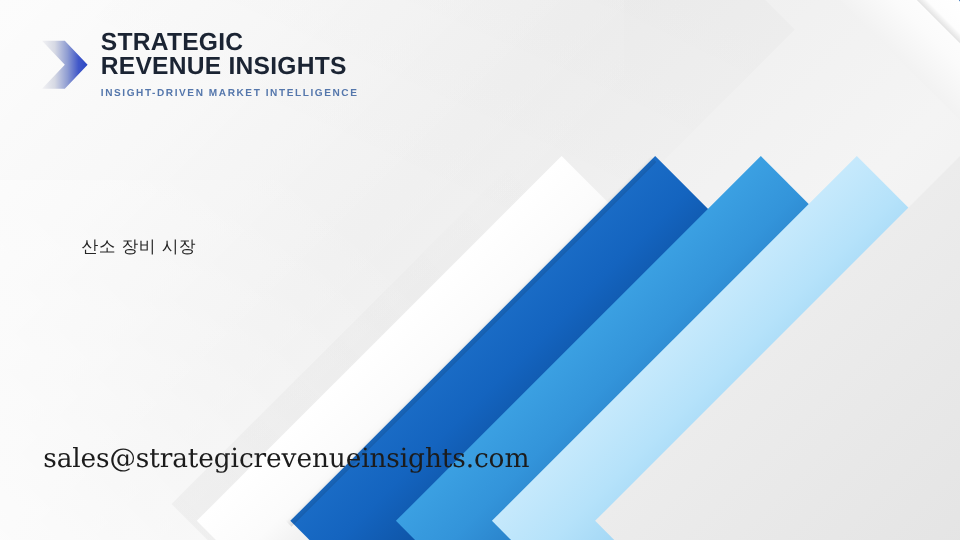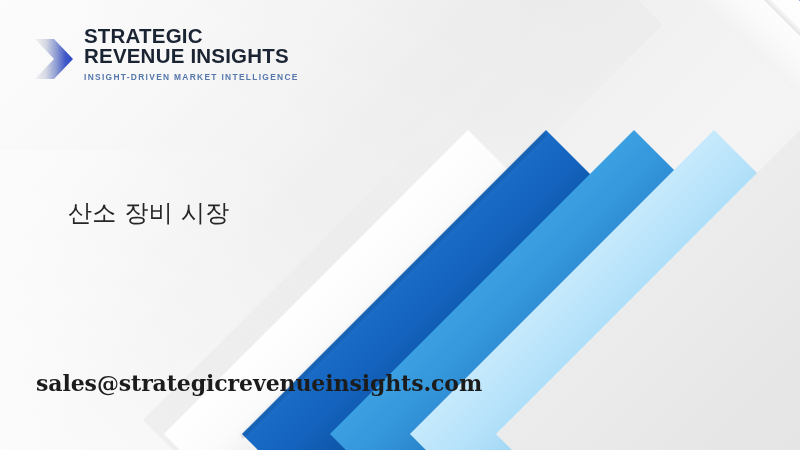--- a/index.html
+++ b/index.html
@@ -74,21 +74,21 @@
   .band.dn { transform: rotate(45deg); }
   
   .band.up { transform: rotate(-45deg); }
 
   
   .logo {
     position: absolute;
     left: 34px;
     top: 26px;
     display: flex;
-    align-items: flex-end;
+    align-items: center;
     gap: 10px;
   }
   .logo-mark {
     width: 40px;
     height: 46px;
     flex: none;
   }
   .logo-text { display: flex; flex-direction: column; }
   .logo-line1, .logo-line2 {
     font-family: "Liberation Sans", "DejaVu Sans", sans-serif;
@@ -107,35 +107,35 @@
     color: #5577ac;
     white-space: nowrap;
   }
 
   
   .title {
     position: absolute;
     left: 68px;
     top: 197px;
     font-family: "DejaVu Sans", "Liberation Sans", sans-serif;
-    font-size: 24px;
+    font-size: 14px;
     font-weight: 400;
     color: #262626;
     letter-spacing: 0.3px;
     white-space: nowrap;
   }
 
   
   .email {
     position: absolute;
     left: 36px;
     top: 370px;
     font-family: "DejaVu Serif", "Liberation Serif", serif;
     font-size: 22px;
-    font-weight: 700;
+    font-weight: 400;
     color: #1c1c1c;
     letter-spacing: -0.1px;
     white-space: nowrap;
   }
 </style>
 </head>
 <body>
 
 <div id="slide">
 

